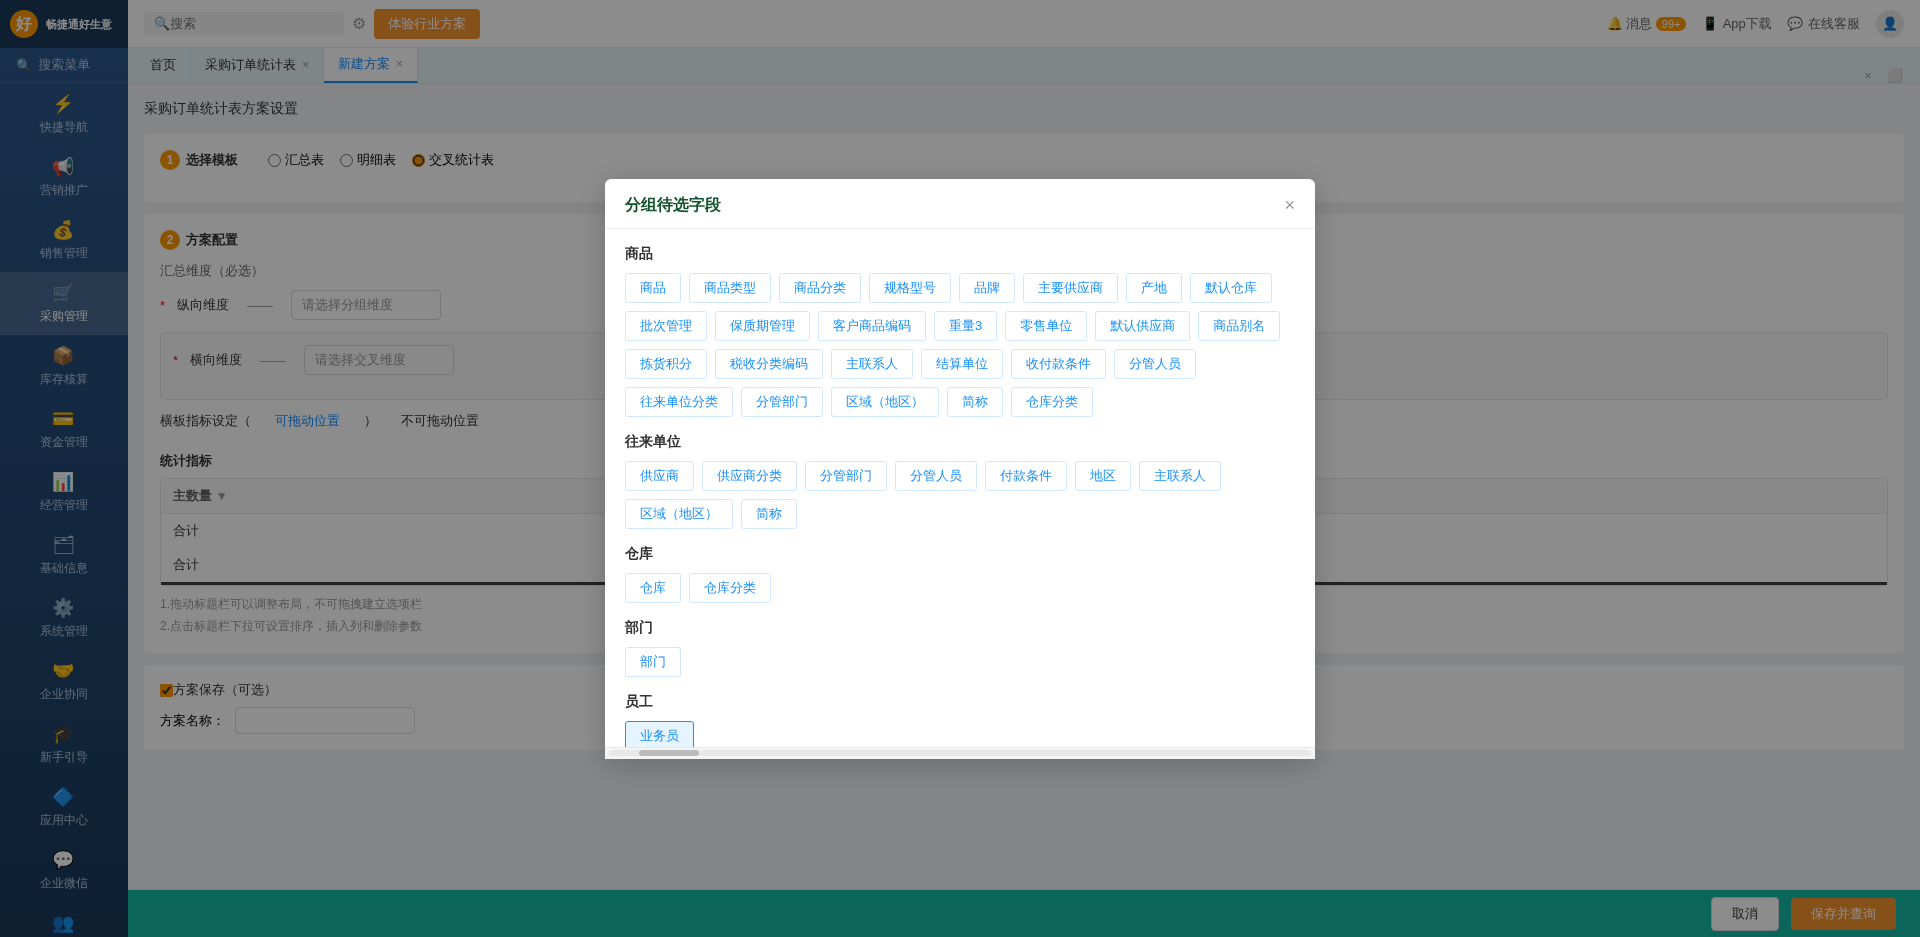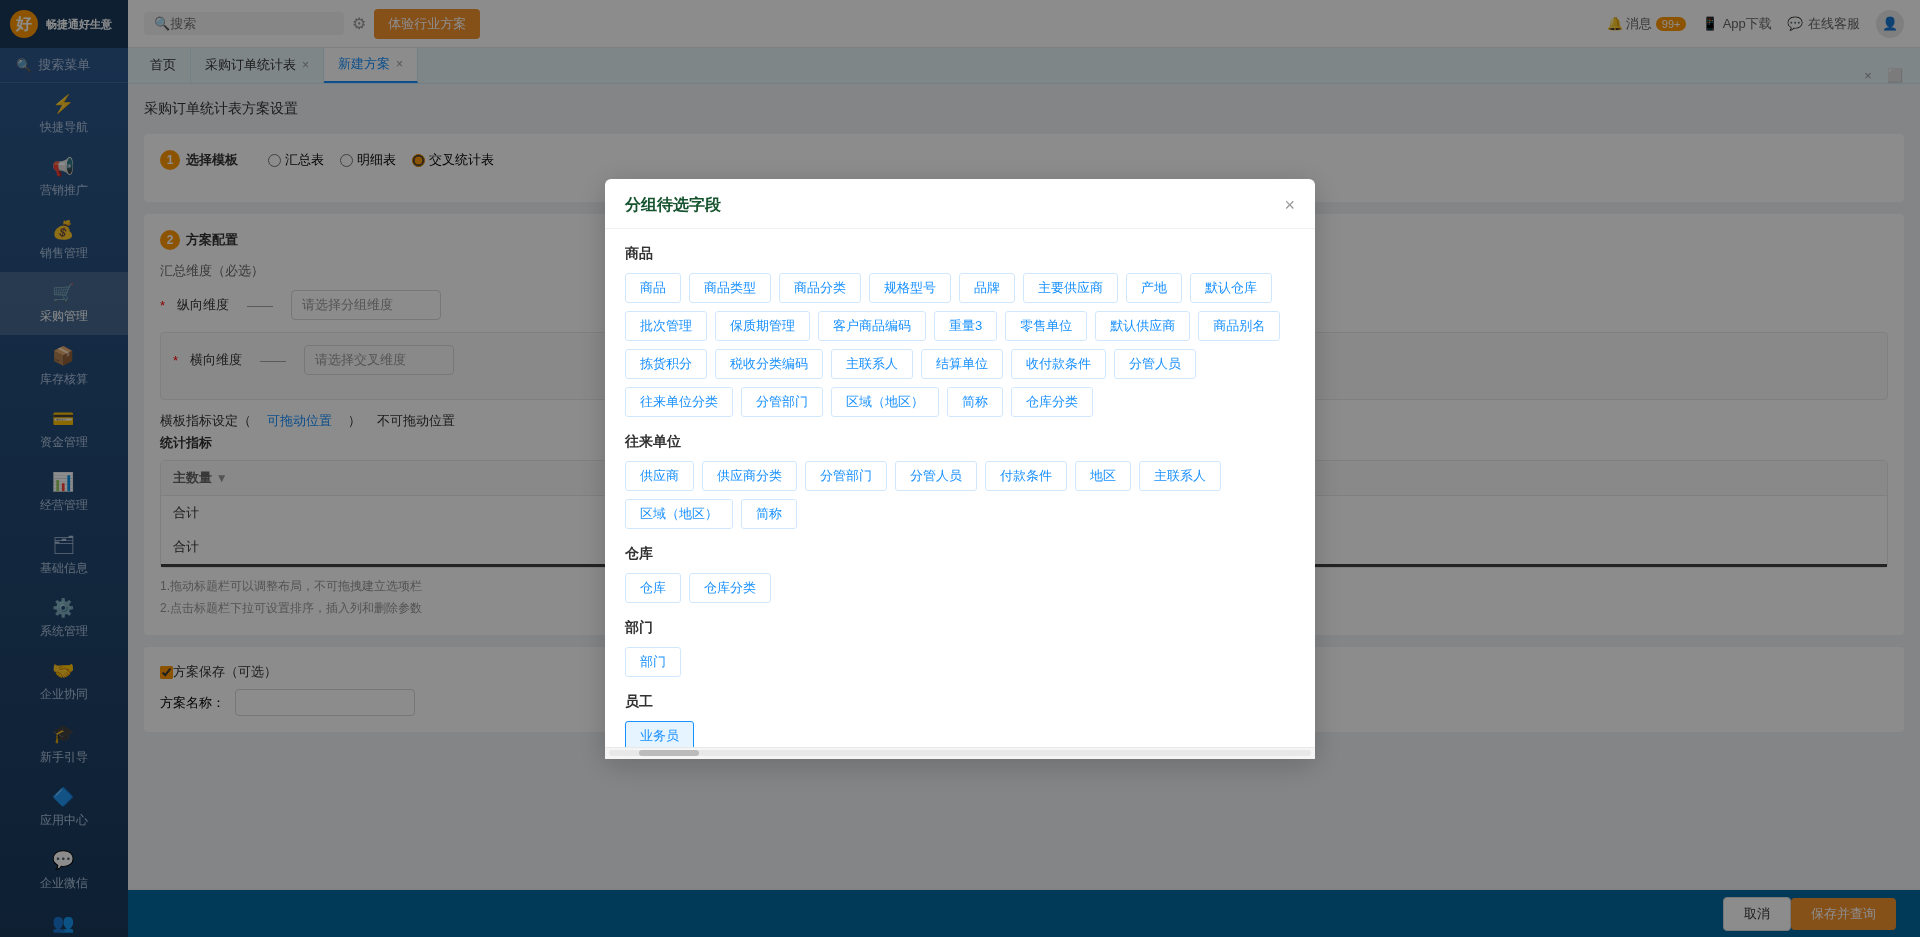--- a/index.html
+++ b/index.html
@@ -54,22 +54,22 @@
     .steps { display: flex; align-items: center; gap: 20px; margin-bottom: 16px; }
     .step { display: flex; align-items: center; gap: 6px; font-size: 13px; }
     .step-num { width: 20px; height: 20px; border-radius: 50%; background: #f90; color: #fff; display: flex; align-items: center; justify-content: center; font-size: 12px; font-weight: bold; }
     .step-label { color: #333; font-weight: bold; }
     .radio-group { display: flex; align-items: center; gap: 16px; margin-left: 10px; }
     .radio-item { display: flex; align-items: center; gap: 4px; font-size: 13px; cursor: pointer; }
     .radio-item input[type=radio] { accent-color: #f90; }
 
     
     .bottom-bar {
-      position: fixed; left: 128px; bottom: 0; right: 0; height: 48px; background: #0369a1; border-top: 1px solid #e8e8e8;
-      display: flex; align-items: center; justify-content: flex-end; padding: 0 24px; z-index: 10;
+      position: fixed; left: 128px; bottom: 0; right: 0; height: 48px; background: #14b8a6; border-top: 1px solid #e8e8e8;
+      display: flex; align-items: center; justify-content: flex-end; padding: 0 24px; gap: 12px; z-index: 10;
     }
     .btn-cancel { background: #fff; border: 1px solid #d9d9d9; padding: 7px 20px; border-radius: 4px; cursor: pointer; color: #333; font-size: 13px; }
     .btn-save { background: #f5922f; color: #fff; border: none; padding: 7px 20px; border-radius: 4px; cursor: pointer; font-size: 13px; }
 
     
     .modal-overlay {
       position: fixed; top: 0; left: 0; right: 0; bottom: 0; background: rgba(0,0,0,0.45); z-index: 100;
       display: flex; align-items: center; justify-content: center;
     }
     .modal {
@@ -282,21 +282,21 @@
       <div class="form-row">
         <span style="color:red;font-size:13px;">*</span>
         <span style="color:#333;font-size:13px;">横向维度</span>
         <span class="dash">——</span>
         <div class="dim-select">
           <span>请选择交叉维度</span>
         </div>
       </div>
     </div>
 
-    <div style="display:flex; align-items:flex-start; gap:16px; margin-bottom:4px;">
+    <div style="display:flex; align-items:flex-start; gap:24px; margin-bottom:22px;">
       <span style="color:#333;font-size:13px;">横板指标设定（</span>
       <span style="color:#1890ff;font-size:13px;cursor:pointer;">可拖动位置</span>
       <span style="color:#333;font-size:13px;">）</span>
       <span style="color:#333;font-size:13px;">不可拖动位置</span>
     </div>
 
     <div style="margin-bottom:8px;">
       <span style="color:#333;font-size:13px;font-weight:bold;">统计指标</span>
     </div>
 

